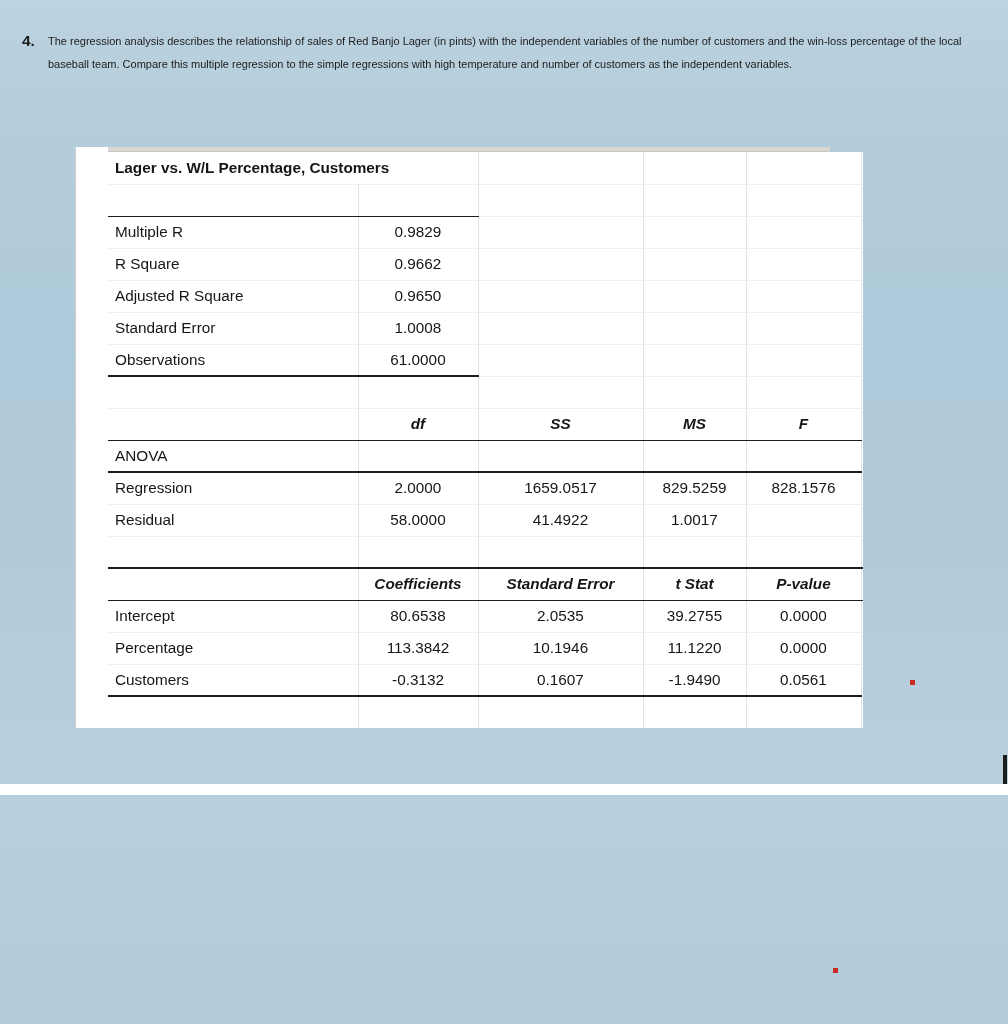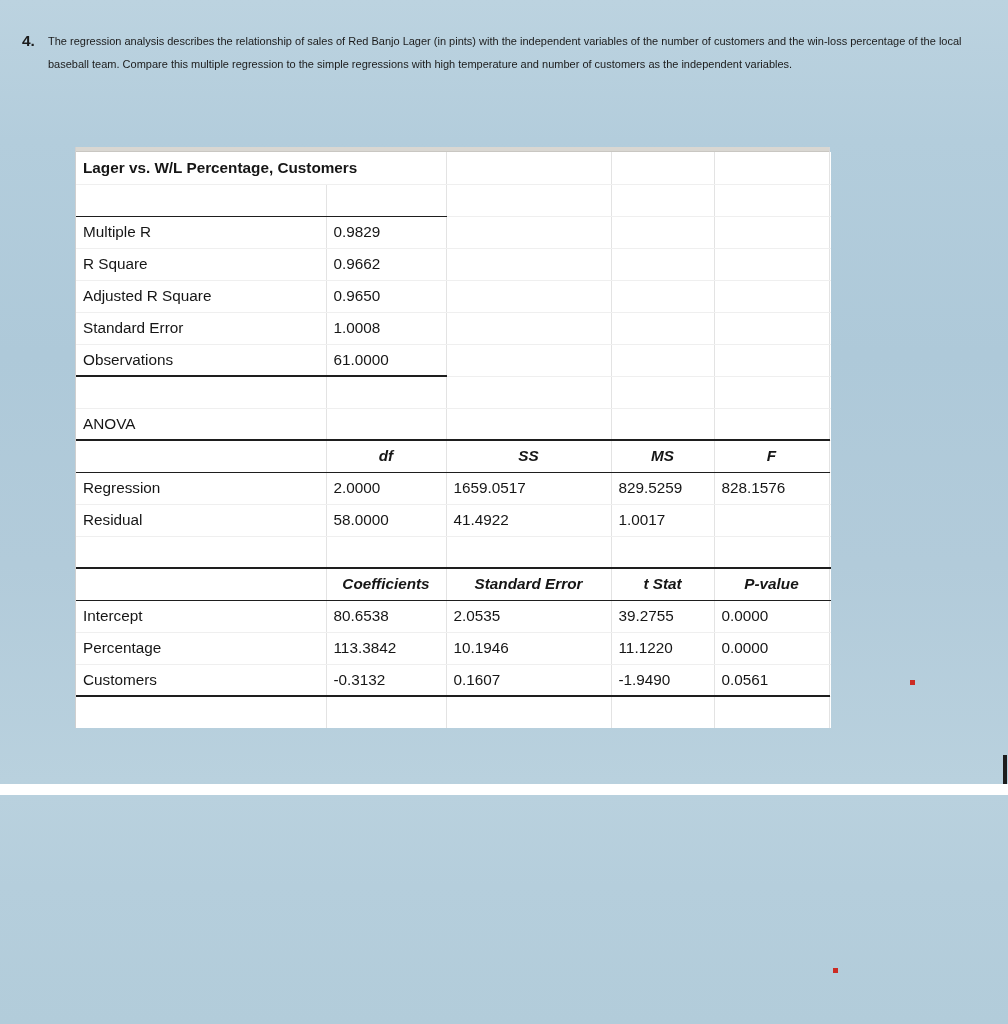--- a/index.html
+++ b/index.html
@@ -64,20 +64,21 @@
   }
 
   
   .sheet {
     position: absolute;
     left: 75px; top: 147px;
     width: 755px;
     background: #ffffff;
     border-left: 1px solid #cfcfcf;
     border-right: 1px solid #d8d8d8;
+    padding-left: 32px;
   }
   .sheet-topstrip {
     height: 5px;
     background: #d9d7d2;
     border-bottom: 1px solid #c9c7c2;
   }
   table.grid {
     width: 100%;
     border-collapse: collapse;
     table-layout: fixed;
@@ -97,21 +98,21 @@
     color: #161616;
     border-right: 1px solid #e3e3e3;
     border-bottom: 1px solid #efefef;
     white-space: nowrap;
     overflow: hidden;
     vertical-align: middle;
   }
   table.grid td:last-child { border-right: none; }
   table.grid tr:last-child td { border-bottom: none; }
 
-  .num { text-align: left; }
+  .num { text-align: center; }
   .ctr { text-align: center; }
   .ital { font-style: italic; font-weight: bold; }
 
   
   .title-row td {
     font-weight: bold;
     font-size: 16.2px;
     height: 36px;
   }
   .rule-top  { border-top: 2px solid #1e1e1e !important; margin-left: 16px; }
@@ -229,34 +230,34 @@
           <tr class="blank-row">
             <td></td>
             <td></td>
             <td></td>
             <td></td>
             <td></td>
             <td class="sliver"></td>
           </tr>
 
           <tr>
+            <td class="rule-bot"></td>
+            <td class="ctr ital rule-bot">df</td>
+            <td class="ctr ital rule-bot">SS</td>
+            <td class="ctr ital rule-bot">MS</td>
+            <td class="ctr ital rule-bot">F</td>
+            <td class="sliver"></td>
+          </tr>
+
+          <tr>
             <td class="rule-thick">ANOVA</td>
             <td class="rule-thick"></td>
             <td class="rule-thick"></td>
             <td class="rule-thick"></td>
             <td class="rule-thick"></td>
-            <td class="sliver"></td>
-          </tr>
-
-          <tr>
-            <td class="rule-bot"></td>
-            <td class="ctr ital rule-bot">df</td>
-            <td class="ctr ital rule-bot">SS</td>
-            <td class="ctr ital rule-bot">MS</td>
-            <td class="ctr ital rule-bot">F</td>
             <td class="sliver"></td>
           </tr>
 
           <tr>
             <td>Regression</td>
             <td class="num">2.0000</td>
             <td class="num">1659.0517</td>
             <td class="num">829.5259</td>
             <td class="num">828.1576</td>
             <td class="sliver"></td>

